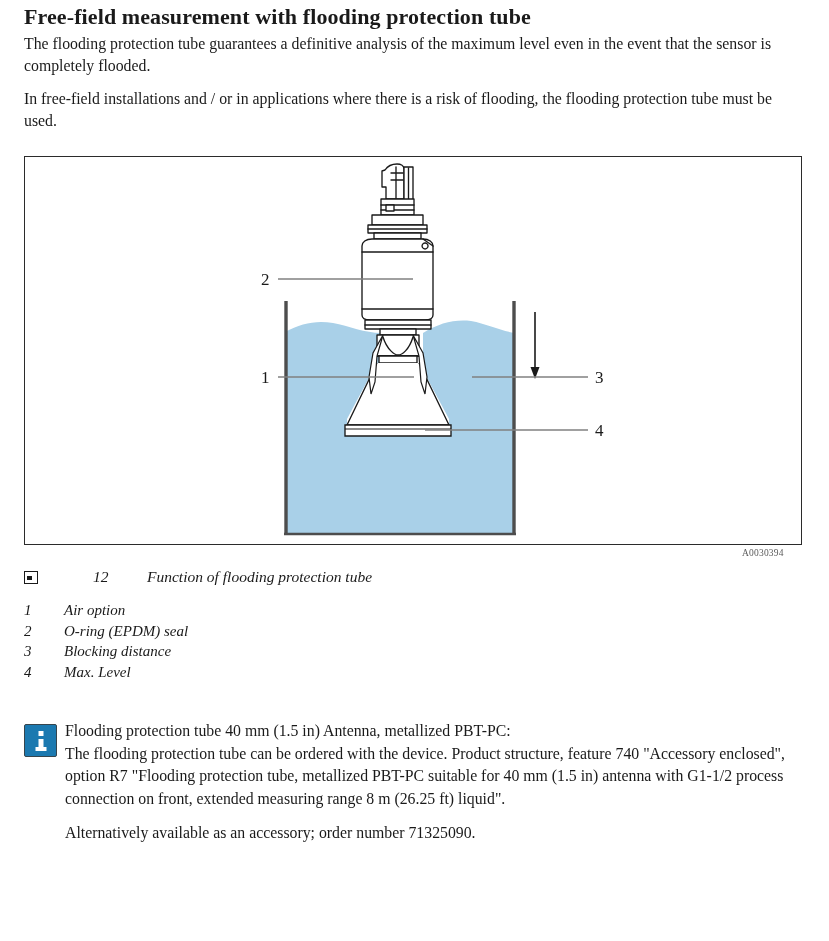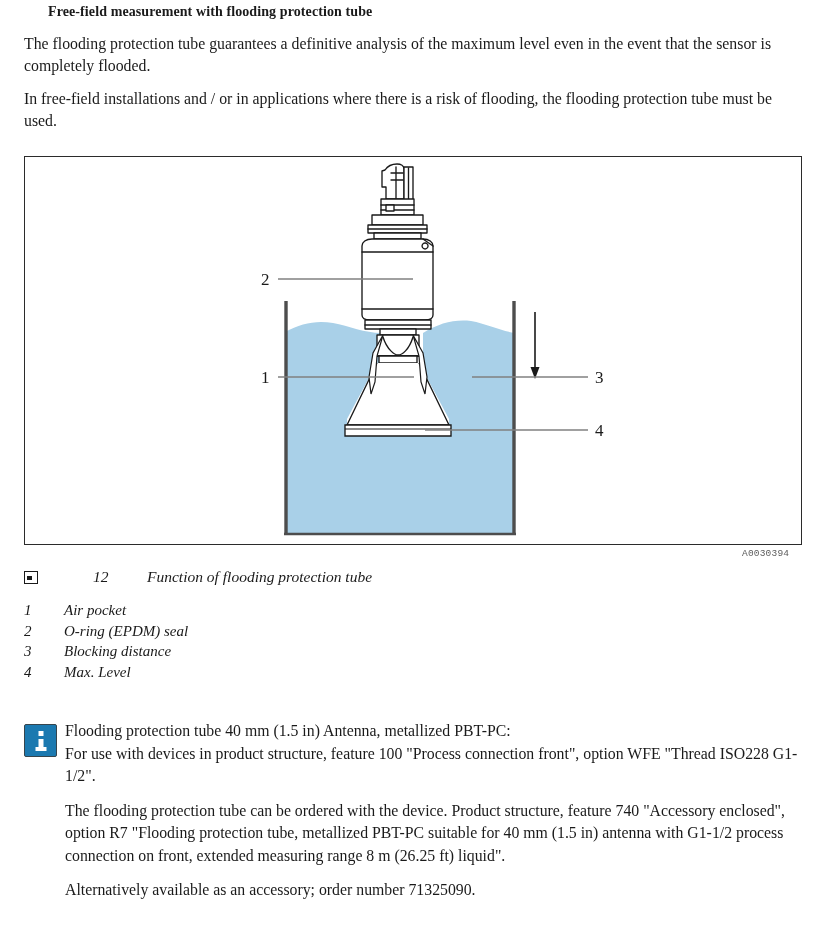--- a/index.html
+++ b/index.html
@@ -20,25 +20,24 @@
     left: 0; top: 0;
     width: 829px;
     height: 941px;
   }
 
   
   .section-title {
     position: absolute;
     left: 24px;
     top: 4px;
-    font-size: 14px;
+    font-size: 22px;
     font-weight: bold;
     letter-spacing: 0.1px;
     white-space: nowrap;
-    margin-left: 24px;
   }
   .para {
     position: absolute;
     left: 24px;
     font-size: 15.8px;
     line-height: 21.5px;
     width: 778px;
     text-align: left;
   }
   .para-1 { top: 33px; }
@@ -58,21 +57,21 @@
   .figure-svg {
     position: absolute;
     left: 0;
     top: 0;
     display: block;
   }
   .figure-id {
     position: absolute;
     left: 742px;
     top: 548px;
-    font-family: Liberation Mono, monospace;
+    font-family: Liberation Serif, serif;
     font-size: 9.5px;
     color: #5b5b5b;
     letter-spacing: 0.2px;
   }
 
   
   .caption {
     position: absolute;
     left: 24px;
     top: 568px;
@@ -292,21 +291,21 @@
 
   <div class="caption">
     <span class="caption-icon"></span>
     <span class="caption-num">12</span>
     <span class="caption-text">Function of flooding protection tube</span>
   </div>
 
   <div class="legend">
     <div class="legend-row">
       <span class="legend-key">1</span>
-      <span class="legend-val">Air pocket</span>
+      <span class="legend-val">Air option</span>
     </div>
     <div class="legend-row">
       <span class="legend-key">2</span>
       <span class="legend-val">O-ring (EPDM) seal</span>
     </div>
     <div class="legend-row">
       <span class="legend-key">3</span>
       <span class="legend-val">Blocking distance</span>
     </div>
     <div class="legend-row">
@@ -316,19 +315,18 @@
   </div>
 
   <div class="note">
     <div class="note-icon">
       <span class="dot"></span>
       <span class="stem"></span>
       <span class="base"></span>
     </div>
     <div class="note-body">
       <p class="note-p tight">Flooding protection tube 40 mm (1.5 in) Antenna, metallized PBT-PC:</p>
-      <p class="note-p">For use with devices in product structure, feature 100 "Process connection front", option WFE "Thread ISO228 G1-1/2".</p>
       <p class="note-p">The flooding protection tube can be ordered with the device. Product structure, feature 740 "Accessory enclosed", option R7 "Flooding protection tube, metallized PBT-PC suitable for 40 mm (1.5 in) antenna with G1-1/2 process connection on front, extended measuring range 8 m (26.25 ft) liquid".</p>
       <p class="note-p">Alternatively available as an accessory; order number 71325090.</p>
     </div>
   </div>
 
 </div>
 
 </body></html>

